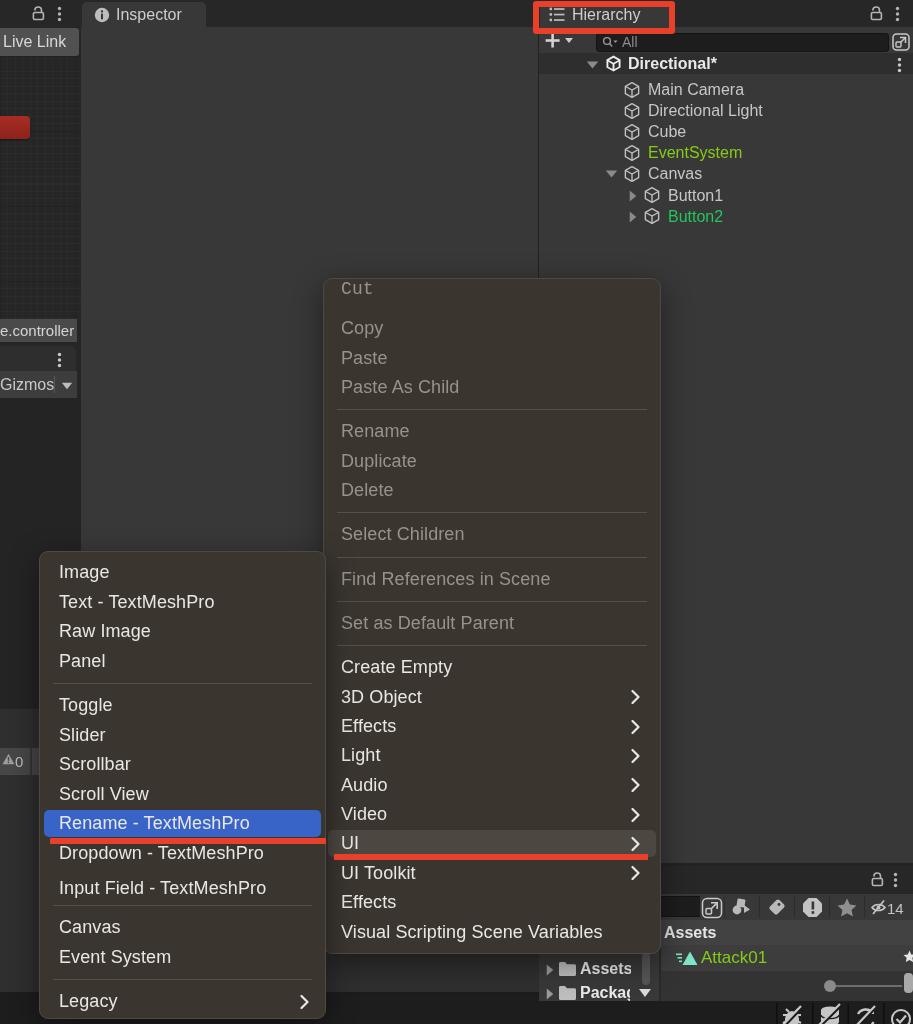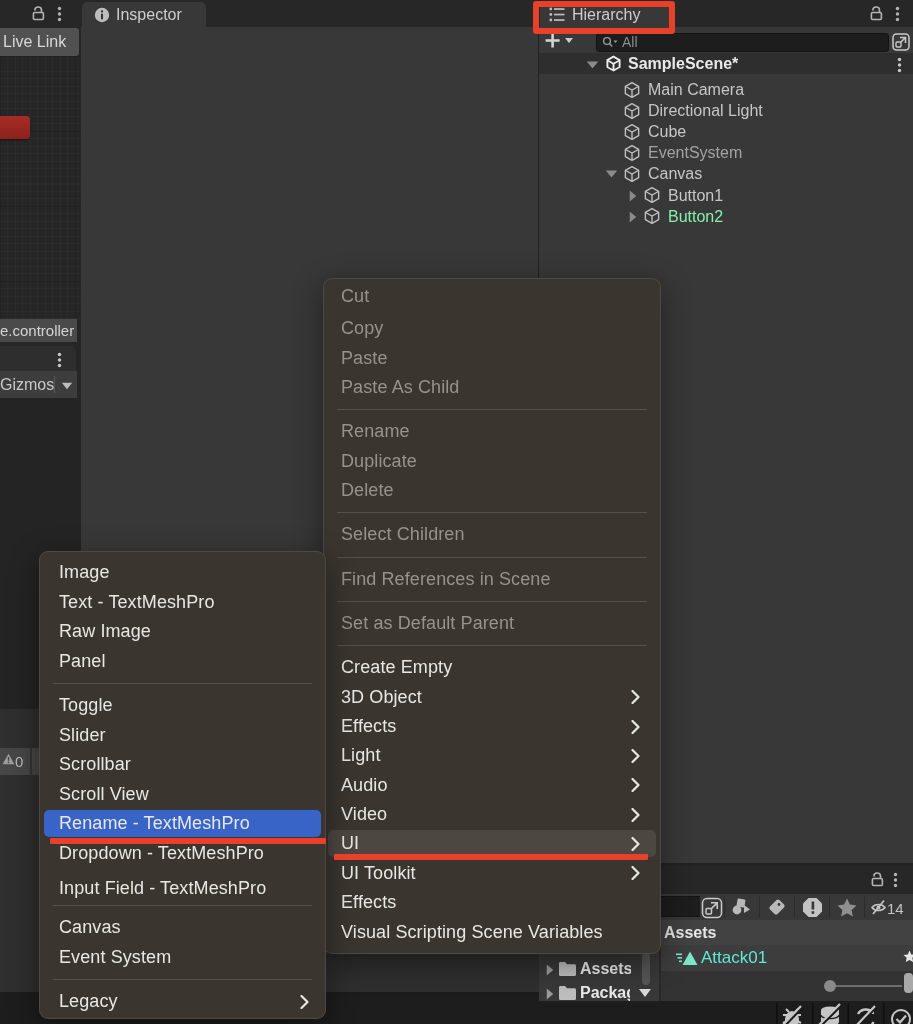--- a/index.html
+++ b/index.html
@@ -172,41 +172,41 @@
       </svg>
     </div>
 
   <div class="abs" id="scene-row" style="left:539px;top:53px;width:374px;height:21px;background:#2e2e2e;"></div>
   <svg class="abs" style="left:585.5px;top:60.5px;" width="13" height="8" viewBox="0 0 11 7">
       <path d="M0.5 0.5 L10.5 0.5 L5.5 6.5 Z" fill="#8a8a8a"></path>
     </svg>
     <svg class="abs" style="left:604px;top:54px;" width="19" height="19" viewBox="0 0 24 24">
       <path fill="#ececec" d="M12 1.8 L20.9 6.9 V17.1 L12 22.2 L3.1 17.1 V6.9 Z M12 4.6 L6.3 7.9 L12 11.2 L17.7 7.9 Z M5.5 9.9 V16 L10.8 19 V13 Z M18.5 9.9 L13.2 13 V19 L18.5 16 Z"></path>
     </svg>
-    <div class="abs" style="left:628px;top:53px;height:21px;line-height:21px;color:#e9e9e9;font-size:16px;font-weight:bold;">SampleScene*</div>
+    <div class="abs" style="left:628px;top:53px;height:21px;line-height:21px;color:#e9e9e9;font-size:16px;font-weight:bold;">Directional*</div>
     <svg class="abs" style="left:623.0px;top:80.5px;" width="18" height="18" viewBox="0 0 16 16">
       <path d="M8 1.4 L13.9 4.7 V11.3 L8 14.6 L2.1 11.3 V4.7 Z" fill="none" stroke="#c2c2c2" stroke-width="1.2" stroke-linejoin="round"></path>
       <path d="M2.3 4.9 L8 8 L13.7 4.9 M8 8 V14.4" fill="none" stroke="#c2c2c2" stroke-width="1.2"></path>
     </svg>
     <div class="abs" style="left:648px;top:79.0px;height:21px;line-height:21px;color:#c6c6c6;font-size:16px;">Main Camera</div>
     <svg class="abs" style="left:623.0px;top:101.6px;" width="18" height="18" viewBox="0 0 16 16">
       <path d="M8 1.4 L13.9 4.7 V11.3 L8 14.6 L2.1 11.3 V4.7 Z" fill="none" stroke="#c2c2c2" stroke-width="1.2" stroke-linejoin="round"></path>
       <path d="M2.3 4.9 L8 8 L13.7 4.9 M8 8 V14.4" fill="none" stroke="#c2c2c2" stroke-width="1.2"></path>
     </svg>
     <div class="abs" style="left:648px;top:100.1px;height:21px;line-height:21px;color:#c6c6c6;font-size:16px;">Directional Light</div>
     <svg class="abs" style="left:623.0px;top:122.69999999999999px;" width="18" height="18" viewBox="0 0 16 16">
       <path d="M8 1.4 L13.9 4.7 V11.3 L8 14.6 L2.1 11.3 V4.7 Z" fill="none" stroke="#c2c2c2" stroke-width="1.2" stroke-linejoin="round"></path>
       <path d="M2.3 4.9 L8 8 L13.7 4.9 M8 8 V14.4" fill="none" stroke="#c2c2c2" stroke-width="1.2"></path>
     </svg>
     <div class="abs" style="left:648px;top:121.2px;height:21px;line-height:21px;color:#c6c6c6;font-size:16px;">Cube</div>
     <svg class="abs" style="left:623.0px;top:143.8px;" width="18" height="18" viewBox="0 0 16 16">
       <path d="M8 1.4 L13.9 4.7 V11.3 L8 14.6 L2.1 11.3 V4.7 Z" fill="none" stroke="#c2c2c2" stroke-width="1.2" stroke-linejoin="round"></path>
       <path d="M2.3 4.9 L8 8 L13.7 4.9 M8 8 V14.4" fill="none" stroke="#c2c2c2" stroke-width="1.2"></path>
     </svg>
-    <div class="abs" style="left:648px;top:142.3px;height:21px;line-height:21px;color:#a3a3a3;font-size:16px;text-align:right;">EventSystem</div>
+    <div class="abs" style="left:648px;top:142.3px;height:21px;line-height:21px;color:#84cc16;font-size:16px;text-align:right;">EventSystem</div>
     <svg class="abs" style="left:604.5px;top:170.4px;" width="13" height="8" viewBox="0 0 11 7">
       <path d="M0.5 0.5 L10.5 0.5 L5.5 6.5 Z" fill="#8a8a8a"></path>
     </svg>
     <svg class="abs" style="left:623.0px;top:164.9px;" width="18" height="18" viewBox="0 0 16 16">
       <path d="M8 1.4 L13.9 4.7 V11.3 L8 14.6 L2.1 11.3 V4.7 Z" fill="none" stroke="#c2c2c2" stroke-width="1.2" stroke-linejoin="round"></path>
       <path d="M2.3 4.9 L8 8 L13.7 4.9 M8 8 V14.4" fill="none" stroke="#c2c2c2" stroke-width="1.2"></path>
     </svg>
     <div class="abs" style="left:648px;top:163.4px;height:21px;line-height:21px;color:#c6c6c6;font-size:16px;">Canvas</div>
     <svg class="abs" style="left:628.5px;top:189.5px;" width="8" height="12" viewBox="0 0 7 11">
       <path d="M0.5 0.5 L6.5 5.5 L0.5 10.5 Z" fill="#8a8a8a"></path>
@@ -216,21 +216,21 @@
       <path d="M2.3 4.9 L8 8 L13.7 4.9 M8 8 V14.4" fill="none" stroke="#c2c2c2" stroke-width="1.2"></path>
     </svg>
     <div class="abs" style="left:668px;top:184.5px;height:21px;line-height:21px;color:#c6c6c6;font-size:16px;">Button1</div>
     <svg class="abs" style="left:628.5px;top:210.6px;" width="8" height="12" viewBox="0 0 7 11">
       <path d="M0.5 0.5 L6.5 5.5 L0.5 10.5 Z" fill="#8a8a8a"></path>
     </svg>
     <svg class="abs" style="left:643.0px;top:207.1px;" width="18" height="18" viewBox="0 0 16 16">
       <path d="M8 1.4 L13.9 4.7 V11.3 L8 14.6 L2.1 11.3 V4.7 Z" fill="none" stroke="#c2c2c2" stroke-width="1.2" stroke-linejoin="round"></path>
       <path d="M2.3 4.9 L8 8 L13.7 4.9 M8 8 V14.4" fill="none" stroke="#c2c2c2" stroke-width="1.2"></path>
     </svg>
-    <div class="abs" style="left:668px;top:205.6px;height:21px;line-height:21px;color:#86efac;font-size:16px;">Button2</div>
+    <div class="abs" style="left:668px;top:205.6px;height:21px;line-height:21px;color:#22c55e;font-size:16px;">Button2</div>
   <div class="abs" style="left:897px;top:57px;">
       <svg width="5" height="16" viewBox="0 0 5 16">
         <circle cx="2.5" cy="2.5" r="1.7" fill="#c9c9c9"></circle>
         <circle cx="2.5" cy="8" r="1.7" fill="#c9c9c9"></circle>
         <circle cx="2.5" cy="13.5" r="1.7" fill="#c9c9c9"></circle>
       </svg>
     </div>
 
   <div class="abs" style="left:539px;top:863px;width:374px;height:3px;background:#232323;"></div>
   <div class="abs tabbar" style="left:539px;top:866px;width:374px;height:28px;"></div>
@@ -286,21 +286,21 @@
 
   <div class="abs" style="left:661px;top:945px;width:252px;height:26px;background:#3d3d3d;"></div>
   <div class="abs" style="left:676px;top:950px;">
       <svg width="22" height="17" viewBox="0 0 22 17">
         <rect x="0" y="3.5" width="6" height="1.6" fill="#7de5c8"></rect>
         <rect x="1.5" y="7" width="4.5" height="1.6" fill="#7de5c8"></rect>
         <rect x="3" y="10.5" width="3" height="1.6" fill="#7de5c8"></rect>
         <path d="M14 1.5 L21.5 15 H6.5 Z" fill="#7de5c8"></path>
       </svg>
     </div>
-  <div class="abs" style="left:701px;top:945px;color:#5eead4;font-size:17px;line-height:26px;">Attack01</div>
+  <div class="abs" style="left:701px;top:945px;color:#84cc16;font-size:17px;line-height:26px;">Attack01</div>
   <div class="abs" style="left:903px;top:950px;">
       <svg width="13" height="13" viewBox="0 0 13 13">
         <path d="M6.5 0.5 L8.2 4.4 L12.5 4.9 L9.3 7.8 L10.2 12 L6.5 9.9 L2.8 12 L3.7 7.8 L0.5 4.9 L4.8 4.4 Z" fill="#e6e6e6"></path>
       </svg>
     </div>
 
   <div class="abs" style="left:661px;top:971px;width:252px;height:30px;background:#333333;"></div>
   <div class="abs" style="left:830px;top:985px;width:72px;height:2px;background:#6e6e6e;"></div>
   <div class="abs" style="left:824px;top:980px;width:12px;height:12px;border-radius:50%;background:#8a8a8a;"></div>
   <div class="abs" style="left:904px;top:973px;width:9px;height:20px;border-radius:4px;background:#a9a9a9;"></div>
@@ -349,21 +349,21 @@
         <path d="M98 7 V12 H93" fill="none" stroke="#c6c6c6" stroke-width="2"></path>
         <path d="M81 27 L101 6" stroke="#1b1b1b" stroke-width="3.2"></path>
         <path d="M80 26 L100 5" stroke="#c6c6c6" stroke-width="2.2"></path>
         <circle cx="126" cy="18" r="9" fill="none" stroke="#c6c6c6" stroke-width="2"></circle>
         <path d="M121.5 18 L125 21.5 L131 14.5" fill="none" stroke="#c6c6c6" stroke-width="2.2"></path>
       </svg>
     </div>
 
   <div id="mainmenu">
       <div class="menubox" style="left:323px;top:278px;width:338px;height:675.8px;border-radius:9px;"></div>
-      <div class="mi mdis" style="top:282px;height:29.3px;line-height:29.3px;">Cut</div>
+      <div class="mi mdis" style="top:275px;height:29.3px;line-height:29.3px;font-family:Liberation Mono, monospace;">Cut</div>
       <div class="mi mdis" style="top:314.3px;height:29.3px;line-height:29.3px;">Copy</div>
       <div class="mi mdis" style="top:343.7px;height:29.3px;line-height:29.3px;">Paste</div>
       <div class="mi mdis" style="top:373.0px;height:29.3px;line-height:29.3px;">Paste As Child</div>
       <div class="msep" style="top:409.4px;"></div>
       <div class="mi mdis" style="top:417.4px;height:29.3px;line-height:29.3px;">Rename</div>
       <div class="mi mdis" style="top:446.7px;height:29.3px;line-height:29.3px;">Duplicate</div>
       <div class="mi mdis" style="top:476.0px;height:29.3px;line-height:29.3px;">Delete</div>
       <div class="msep" style="top:512.4px;"></div>
       <div class="mi mdis" style="top:520.4px;height:29.3px;line-height:29.3px;">Select Children</div>
       <div class="msep" style="top:556.7px;"></div>

